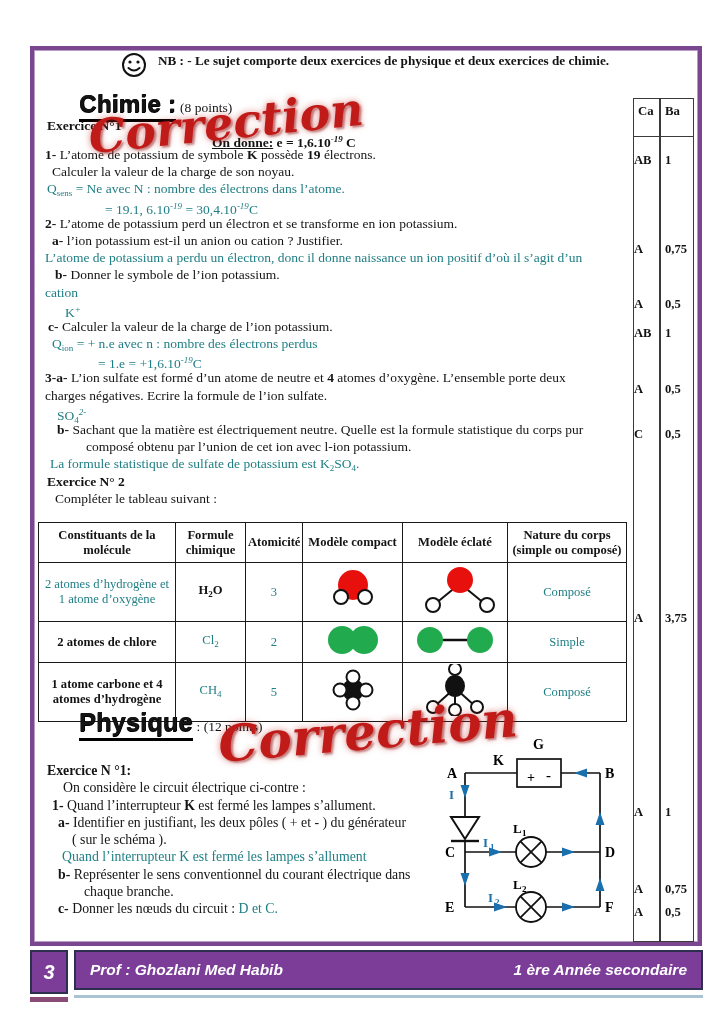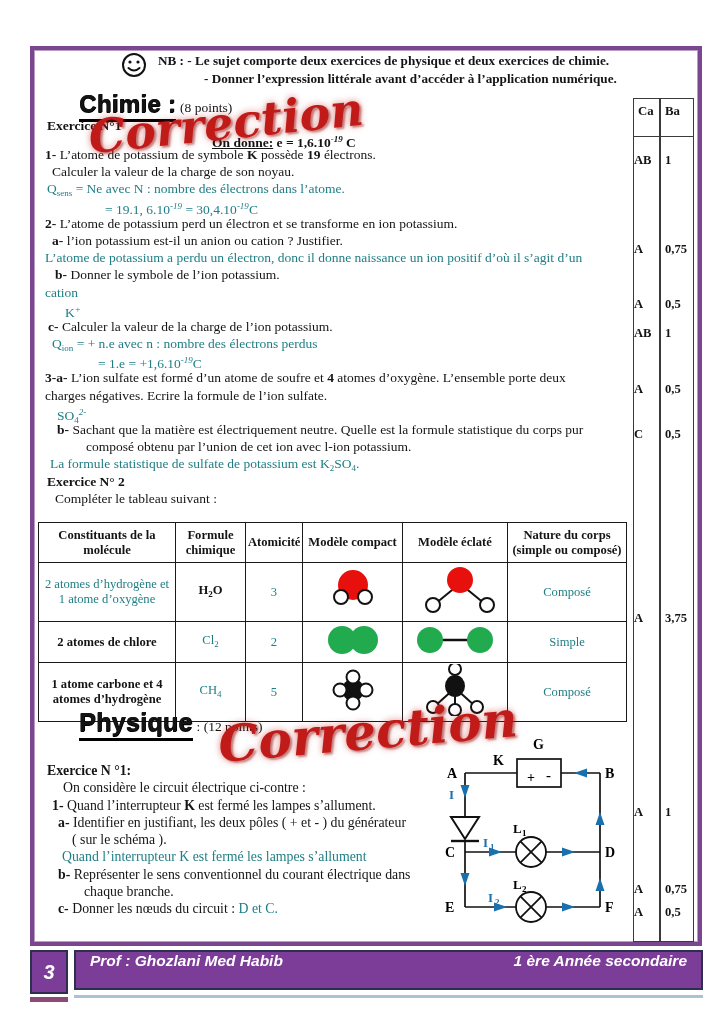--- a/index.html
+++ b/index.html
@@ -43,21 +43,21 @@
   .mk{position:absolute;width:100%;font-size:12.6px;font-weight:bold;height:15px;}
   .mk .ca{position:absolute;left:0;}
   .mk .ba{position:absolute;left:31px;}
   .mhead{position:absolute;top:5px;width:100%;font-size:12.8px;font-weight:bold;}
   
   .pagebox{position:absolute;left:30px;top:950px;width:34px;height:40px;background:#7b3d98;
            border:2px solid #2e2e4e;color:#fff;font-family:"Liberation Sans",sans-serif;
            font-style:italic;font-weight:bold;font-size:20px;display:flex;align-items:center;justify-content:center;}
   .fbar{position:absolute;left:74px;top:950px;width:629px;height:40px;background:#7b3d98;
         border:2px solid #2e2e4e;color:#fff;font-family:"Liberation Sans",sans-serif;
-        font-style:italic;font-weight:bold;font-size:15.5px;display:flex;align-items:flex-start;
+        font-style:italic;font-weight:bold;font-size:15.5px;display:flex;align-items:center;
         justify-content:space-between;padding:0 14px;box-sizing:border-box;}
   .fline{position:absolute;left:74px;top:995px;width:629px;height:3px;background:#a9c3d3;}
   .fdash{position:absolute;left:30px;top:997px;width:38px;height:5px;background:#8a4b76;}
   
   .barrow{display:inline-block;width:26px;height:11px;background:#3d9ec2;vertical-align:-1px;margin-right:4px;
           clip-path:polygon(0 28%,58% 28%,58% 0,100% 50%,58% 100%,58% 72%,0 72%);}
   svg text{font-family:"Liberation Serif",serif;}
 </style>
 </head>
 <body>
@@ -68,21 +68,20 @@
 
   <svg class="abs" style="left:120px;top:51px" width="28" height="28" viewBox="0 0 28 28">
     <circle cx="14" cy="14" r="11" fill="none" stroke="#111" stroke-width="2"></circle>
     <circle cx="10" cy="11" r="1.6" fill="#111"></circle>
     <circle cx="18" cy="11" r="1.6" fill="#111"></circle>
     <path d="M8.5 17 Q14 22 19.5 17" fill="none" stroke="#111" stroke-width="2" stroke-linecap="round"></path>
   </svg>
   <div class="abs nb" style="left:158px;top:52px">
     <div class="nb-row"><span>NB :</span>
       <span>- Le sujet comporte deux exercices de physique et deux exercices de chimie.</span></div>
-    <div class="nb-row" style="padding-left:46px">- Donner l’expression littérale avant d’accéder à l’application numérique.</div>
   </div>
 
   <div class="abs" style="left:48px;top:90px">
     <span class="shead shead-chimie"><span>Chimie</span><span> :</span></span>
     <span class="pts">(8 points)</span>
   </div>
   <div class="abs ln b" style="left:47px;top:117px">Exercice N°1</div>
   <div class="abs ln" style="left:212px;top:131px">
     <span class="b u">On donne:</span><span class="b"> e = 1,6.10</span><span class="b sp">-19</span><span class="b"> C</span>
   </div>
@@ -94,21 +93,21 @@
     <div class="ln" style="padding-left:60px"><span class="t">= 19.1, 6.10</span><span class="t sp">-19</span><span class="t"> = 30,4.10</span><span class="t sp">-19</span><span class="t">C</span></div>
     <div class="ln"><span class="b">2-</span><span> L’atome de potassium perd un électron et se transforme en ion potassium.</span></div>
     <div class="ln" style="padding-left:7px"><span class="b">a-</span><span> l’ion potassium est-il un anion ou cation ? Justifier.</span></div>
     <div class="ln t">L’atome de potassium a perdu un électron, donc il donne naissance un ion positif d’où il s’agit d’un</div>
     <div class="ln" style="padding-left:10px"><span class="b">b-</span><span> Donner le symbole de l’ion potassium.</span></div>
     <div class="ln t">cation</div>
     <div class="ln" style="padding-left:20px"><span class="t">K</span><span class="t sp">+</span></div>
     <div class="ln" style="padding-left:3px"><span class="b">c-</span><span> Calculer la valeur de la charge de l’ion potassium.</span></div>
     <div class="ln" style="padding-left:7px"><span class="t">Q</span><span class="t sb">ion</span><span class="t"> = + n.e avec n : nombre des électrons perdus</span></div>
     <div class="ln" style="padding-left:53px"><span class="t">= 1.e = +1,6.10</span><span class="t sp">-19</span><span class="t">C</span></div>
-    <div class="ln"><span class="b">3-a-</span><span> L’ion sulfate est formé d’un atome de soufre et </span><span class="b">4</span><span> atomes d’oxygène. L’ensemble porte deux</span></div>
+    <div class="ln"><span class="b">3-a-</span><span> L’ion sulfate est formé d’un atome de neutre et </span><span class="b">4</span><span> atomes d’oxygène. L’ensemble porte deux</span></div>
     <div class="ln">charges négatives. Ecrire la formule de l’ion sulfate.</div>
     <div class="ln" style="padding-left:12px"><span class="t">SO</span><span class="t sb">4</span><span class="t sp">2-</span></div>
     <div class="ln" style="padding-left:12px"><span class="b">b-</span><span> Sachant que la matière est électriquement neutre. Quelle est la formule statistique du corps pur</span></div>
     <div class="ln" style="padding-left:41px">composé obtenu par l’union de cet ion avec l-ion potassium.</div>
     <div class="ln" style="padding-left:5px"><span class="t">La formule statistique de sulfate de potassium est K</span><span class="t sb">2</span><span class="t">SO</span><span class="t sb">4</span><span class="t">.</span></div>
     <div class="ln b" style="padding-left:2px">Exercice N° 2</div>
     <div class="ln" style="padding-left:10px">Compléter le tableau suivant :</div>
   </div>
 
   <table class="tb abs" style="left:38px;top:522px;width:588px">

